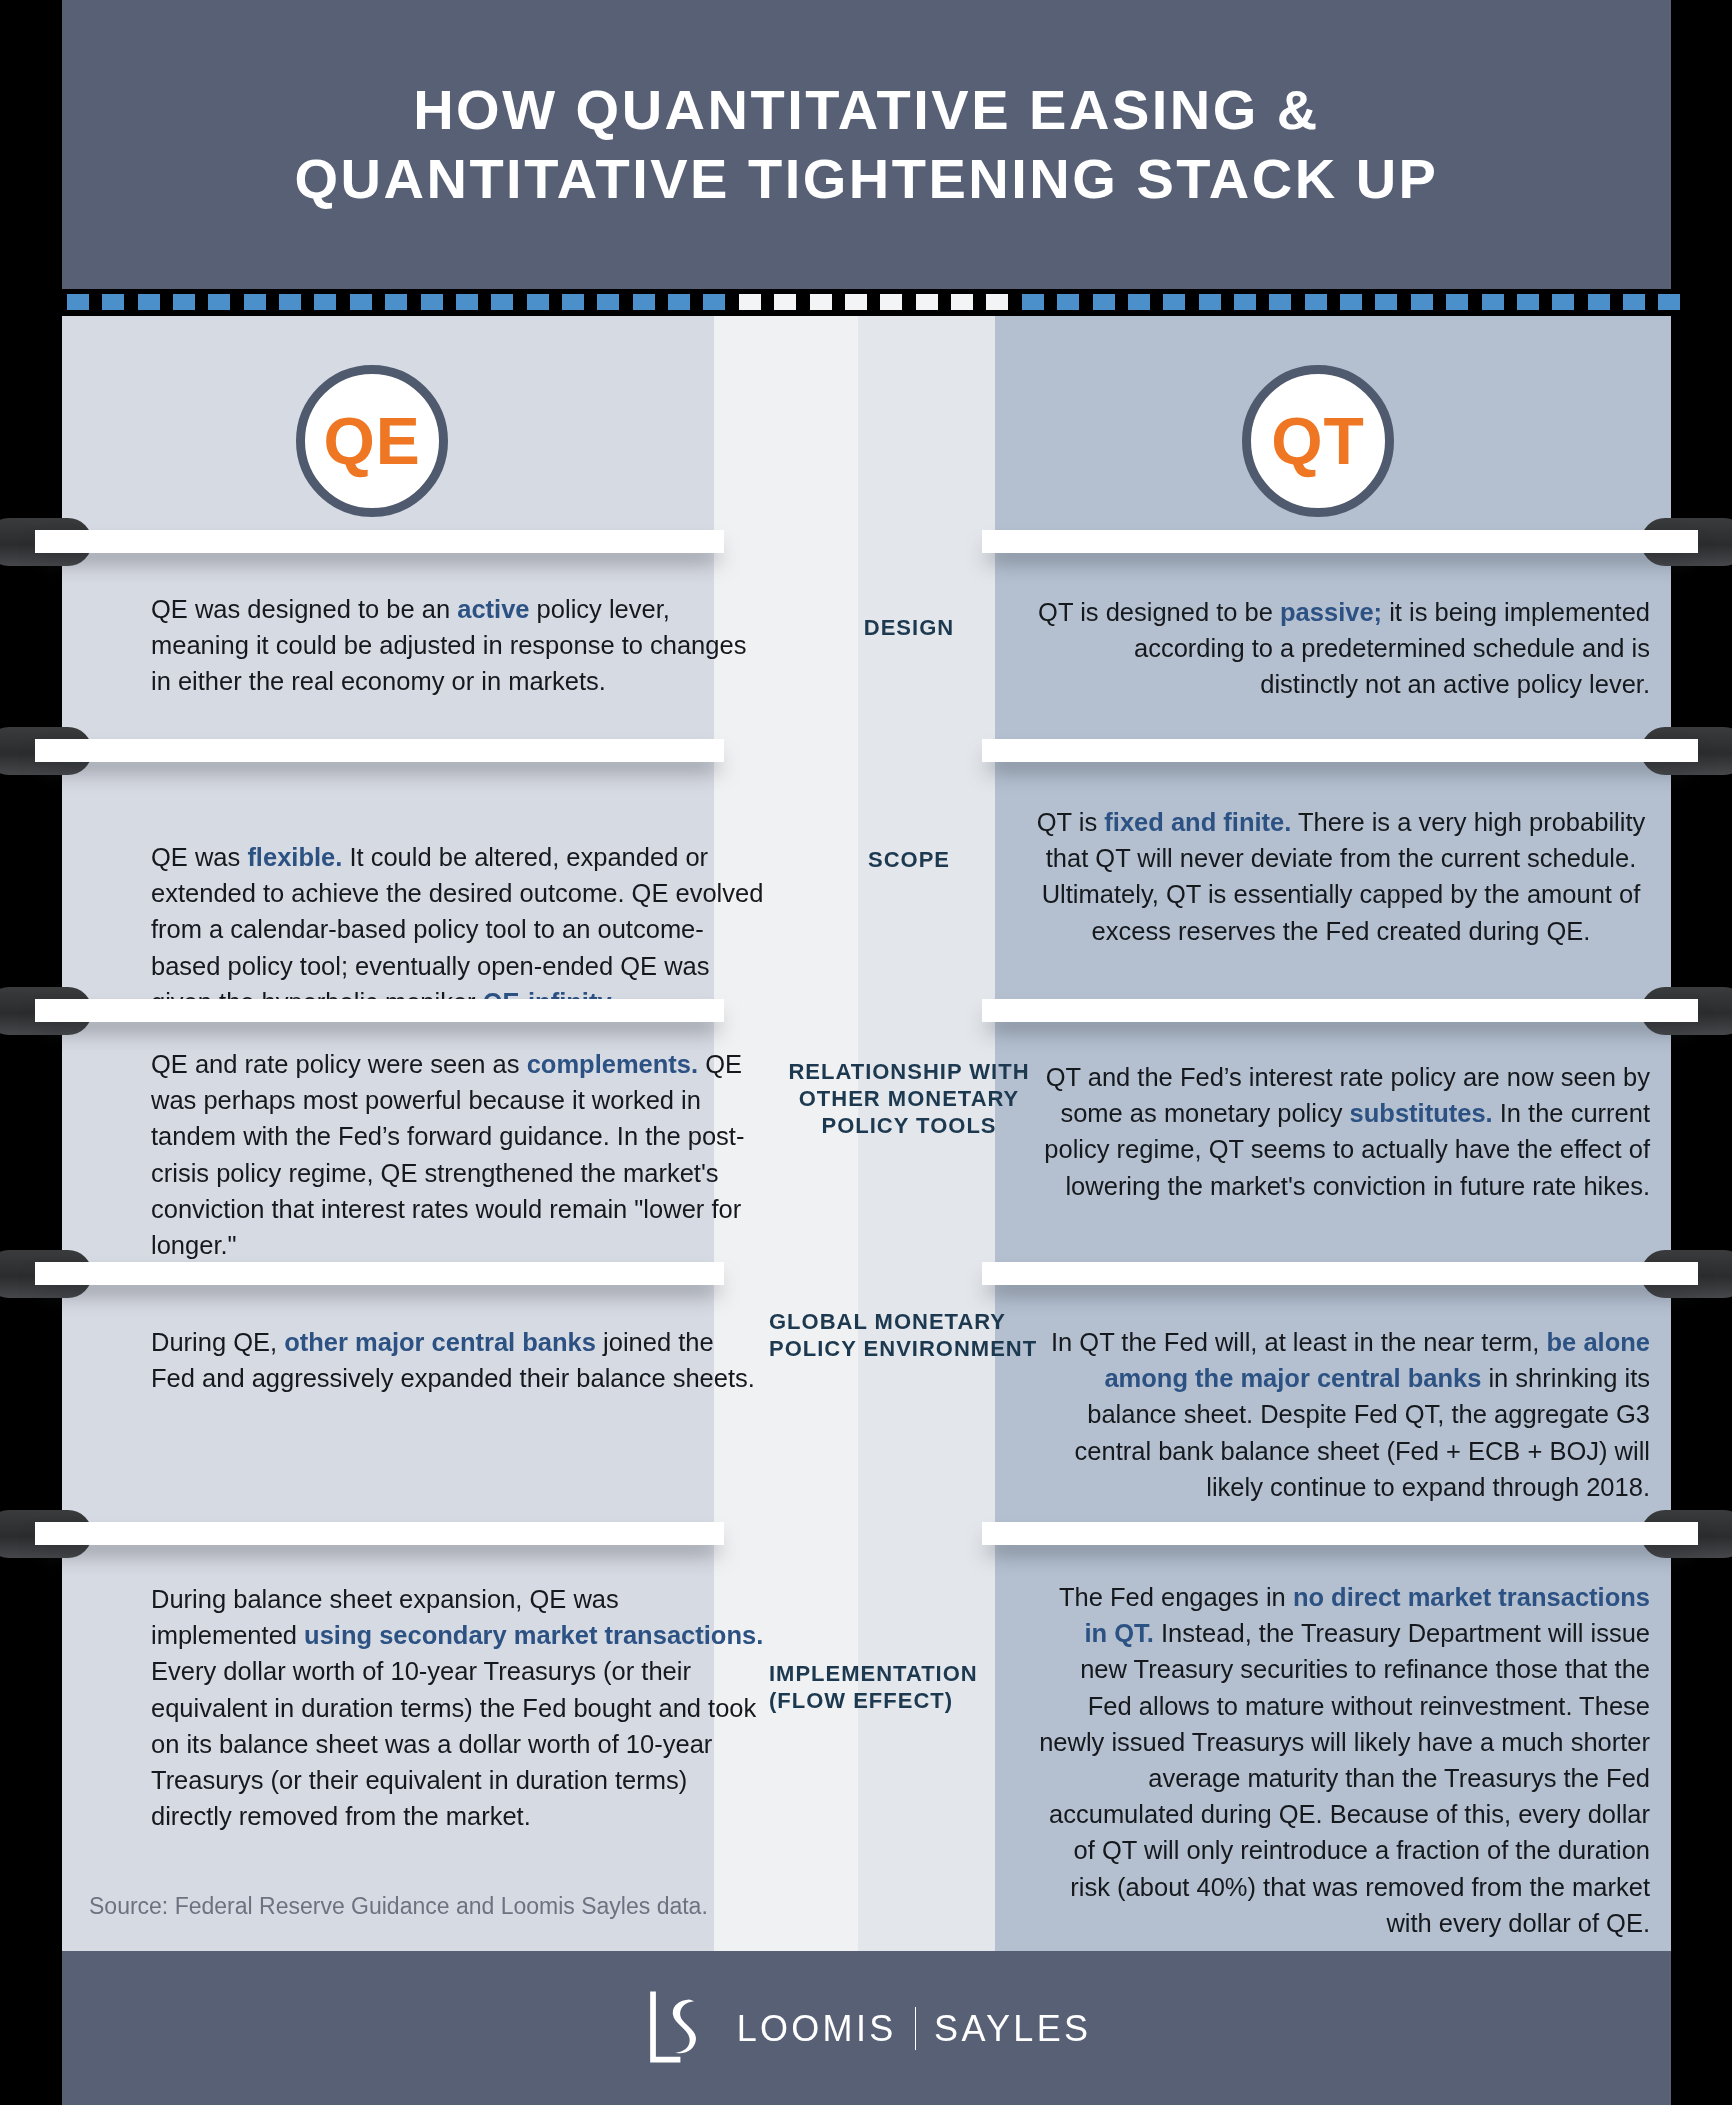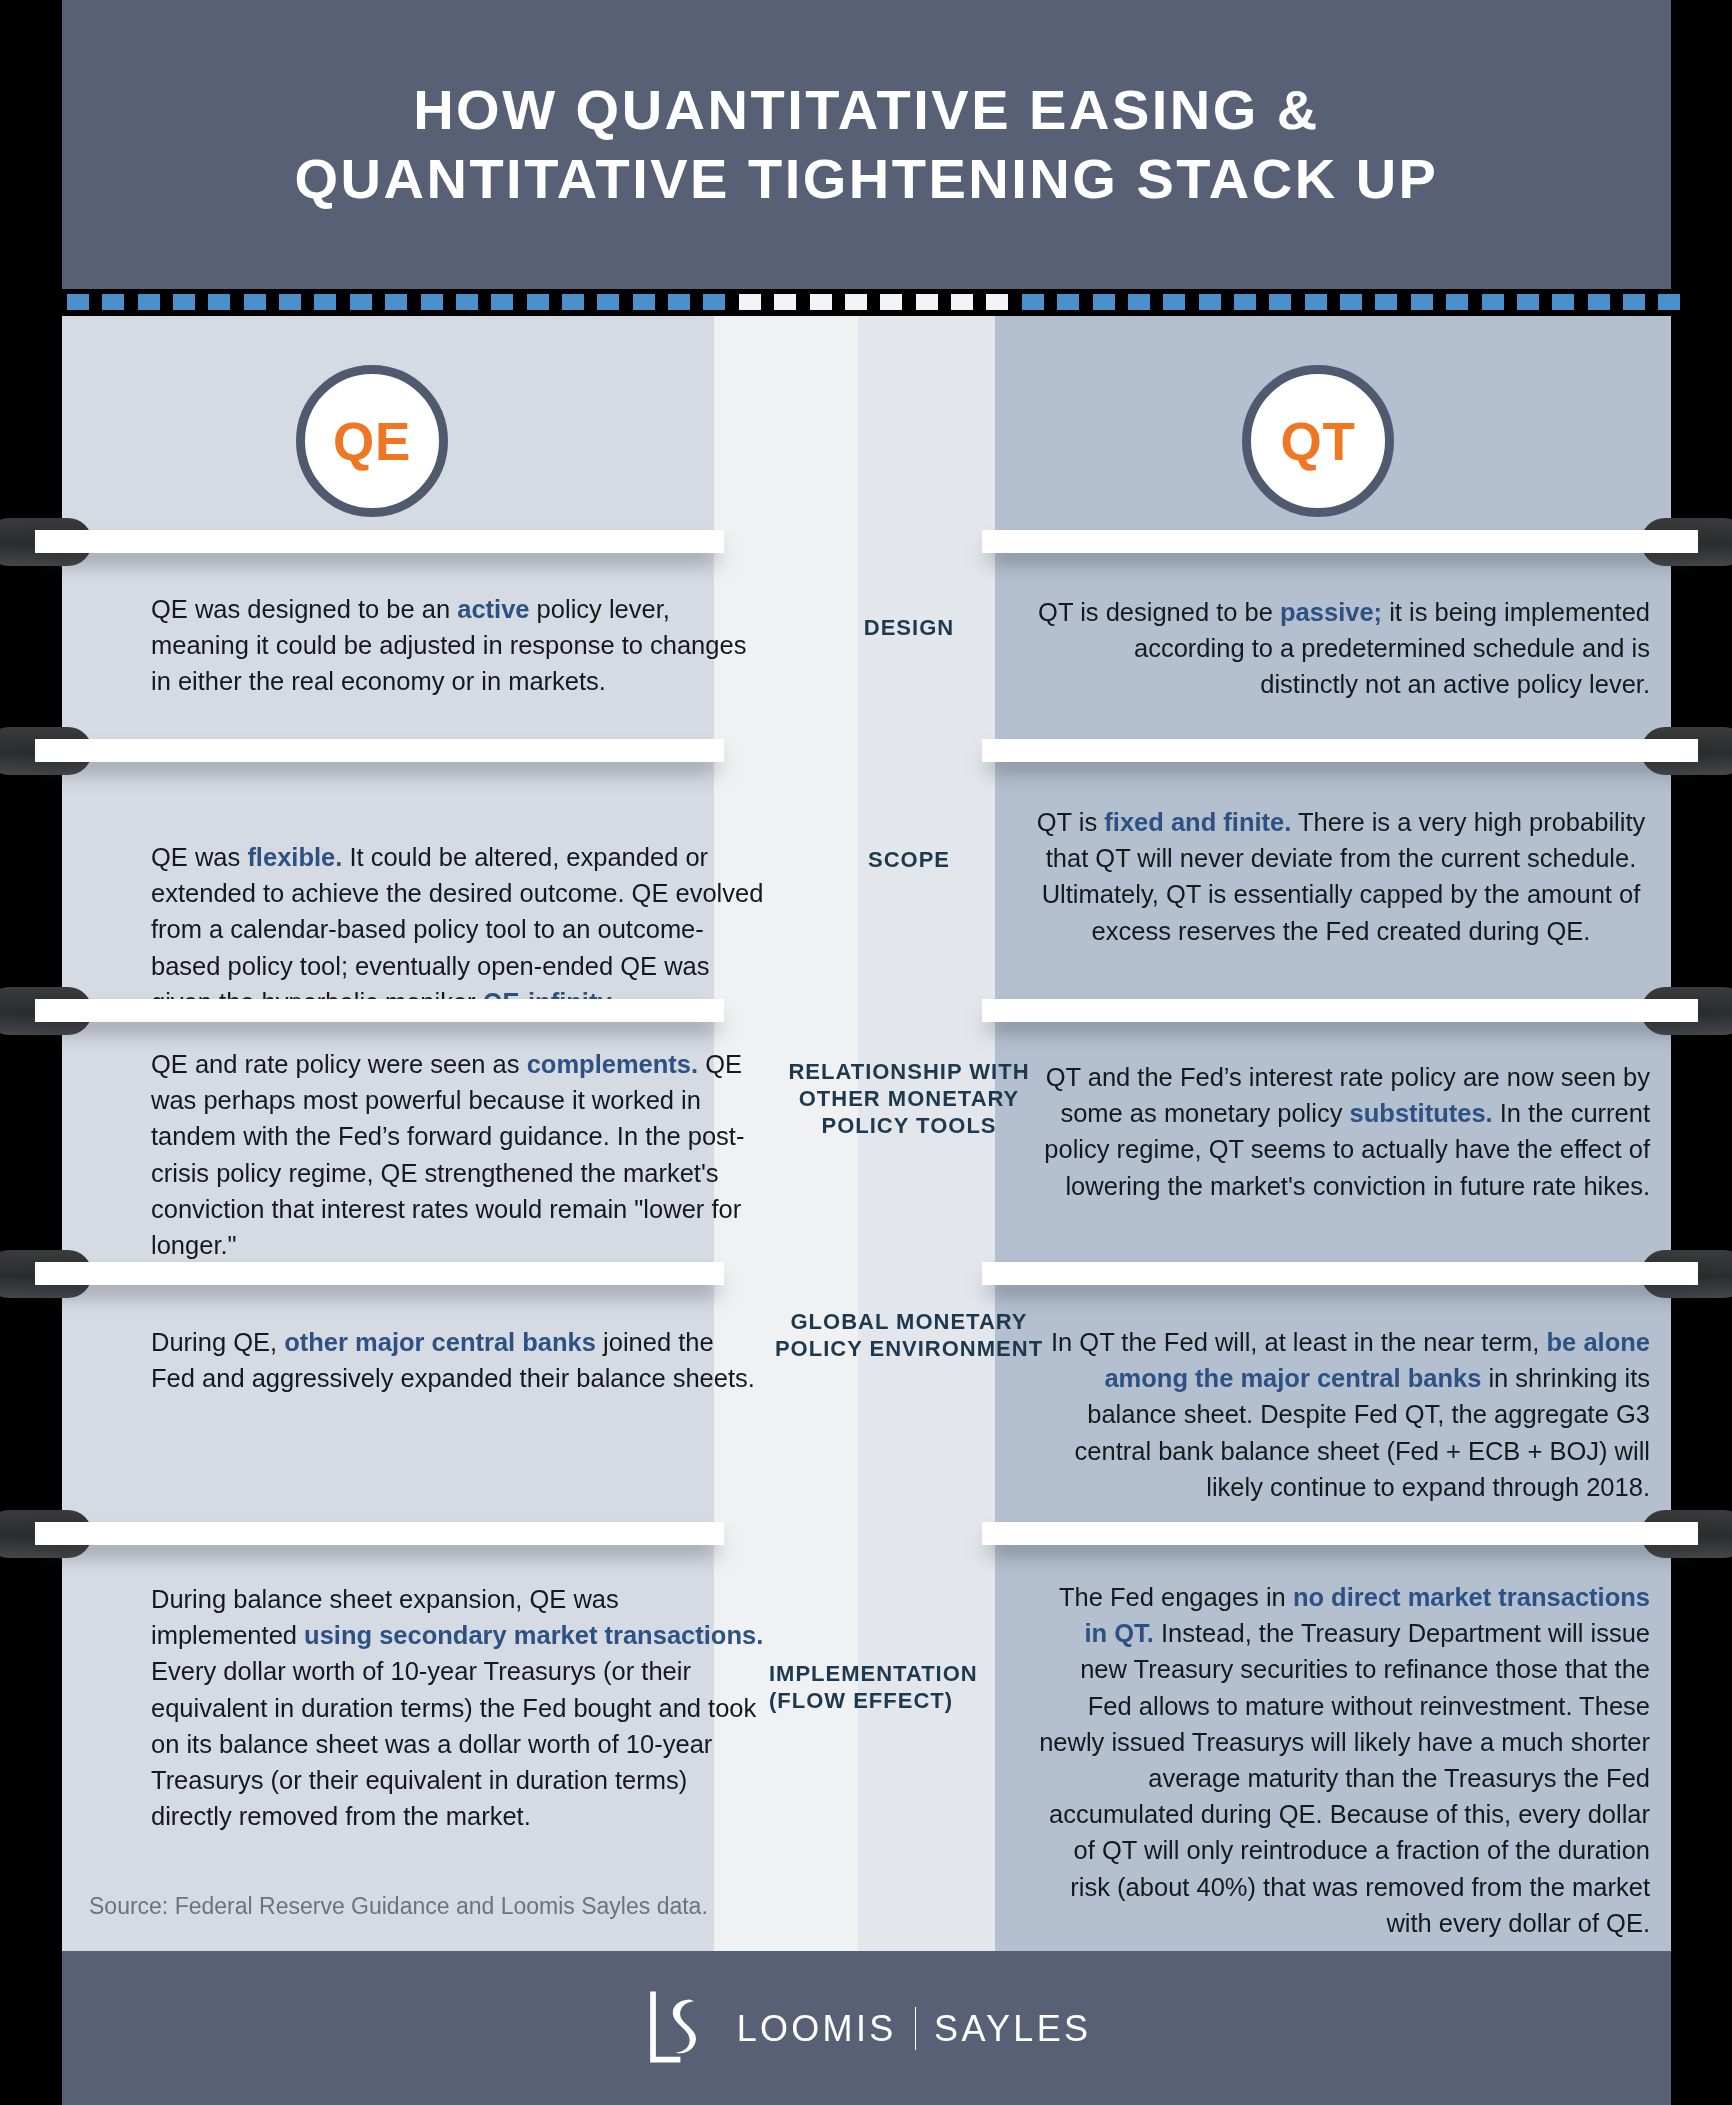--- a/index.html
+++ b/index.html
@@ -39,21 +39,21 @@
   .col-qe{position:absolute;left:0;top:0;width:652px;height:100%;background:#d6dae3;}
   .col-mid-a{position:absolute;left:652px;top:0;width:144px;height:100%;background:#f0f1f3;}
   .col-mid-b{position:absolute;left:796px;top:0;width:137px;height:100%;background:#e3e6eb;}
   .col-qt{position:absolute;left:933px;top:0;width:676px;height:100%;background:#b4c0d0;}
 
   
   .badge{
     position:absolute;width:134px;height:134px;border-radius:50%;
     background:#ffffff;border:9px solid #4f5a6e;
     display:flex;align-items:center;justify-content:center;
-    color:#ef7622;font-weight:bold;font-size:53px;letter-spacing:0.8px;
+    color:#ef7622;font-weight:bold;font-size:66px;letter-spacing:0.8px;
     font-family:"Liberation Sans Narrow","Liberation Sans",sans-serif;
   }
   .badge-qe{left:234px;top:49px;}
   .badge-qt{left:1180px;top:49px;}
 
   
   .shelf{position:absolute;height:56px;left:0;width:1733px;pointer-events:none;}
   .shelf .cap{
     position:absolute;top:3.3px;width:107px;height:48px;border-radius:28px;
     background:linear-gradient(180deg,#3a3b3d 0%,#2b2c2e 55%,#46474a 100%);
@@ -201,21 +201,21 @@
       <div class="cell cell-qt body-text" style="position: absolute; left: 1032px; top: 1059px; width: 618px; text-align: right;">QT and the Fed’s interest rate policy are now seen by some as monetary policy <b>substitutes.</b> In the current policy regime, QT seems to actually have the effect of lowering the market's conviction in future rate hikes.</div>
       <div class="cell-mid cat-label" style="position: absolute; left: 769px; top: 1059px; width: 280px; text-align: center;">RELATIONSHIP WITH OTHER MONETARY POLICY TOOLS</div>
       <div class="shelf" style="top: 1247px;">
         <div class="cap left"></div>
         <div class="cap right"></div>
         <div class="plank l"></div>
         <div class="plank r"></div>
       </div>
       <div class="cell cell-qe body-text" style="position: absolute; left: 151px; top: 1324px; width: 613px;">During QE, <b>other major central banks</b> joined the Fed and aggressively expanded their balance sheets.</div>
       <div class="cell cell-qt body-text" style="position: absolute; left: 1032px; top: 1324px; width: 618px; text-align: right;">In QT the Fed will, at least in the near term, <b>be alone among the major central banks</b> in shrinking its balance sheet. Despite Fed QT, the aggregate G3 central bank balance sheet (Fed + ECB + BOJ) will likely continue to expand through 2018.</div>
-      <div class="cell-mid cat-label" style="position: absolute; left: 769px; top: 1309px; width: 280px; text-align: center;">GLOBAL MONETARY POLICY ENVIRONMENT</div>
+      <div class="cell-mid cat-label" style="position: absolute; left: 769px; top: 1309px; width: 280px; text-align: left;">GLOBAL MONETARY POLICY ENVIRONMENT</div>
       <div class="shelf" style="top: 1507px;">
         <div class="cap left"></div>
         <div class="cap right"></div>
         <div class="plank l"></div>
         <div class="plank r"></div>
       </div>
       <div class="cell cell-qe body-text" style="position: absolute; left: 151px; top: 1581px; width: 613px;">During balance sheet expansion, QE was implemented <b>using secondary market transactions.</b> Every dollar worth of 10-year Treasurys (or their equivalent in duration terms) the Fed bought and took on its balance sheet was a dollar worth of 10-year Treasurys (or their equivalent in duration terms) directly removed from the market.</div>
       <div class="cell cell-qt body-text" style="position: absolute; left: 1032px; top: 1579px; width: 618px; text-align: right;">The Fed engages in <b>no direct market transactions in QT.</b> Instead, the Treasury Department will issue new Treasury securities to refinance those that the Fed allows to mature without reinvestment. These newly issued Treasurys will likely have a much shorter average maturity than the Treasurys the Fed accumulated during QE. Because of this, every dollar of QT will only reintroduce a fraction of the duration risk (about 40%) that was removed from the market with every dollar of QE.</div>
       <div class="cell-mid cat-label" style="position: absolute; left: 769px; top: 1661px; width: 280px; text-align: left;">IMPLEMENTATION (FLOW EFFECT)</div>
     </div>

